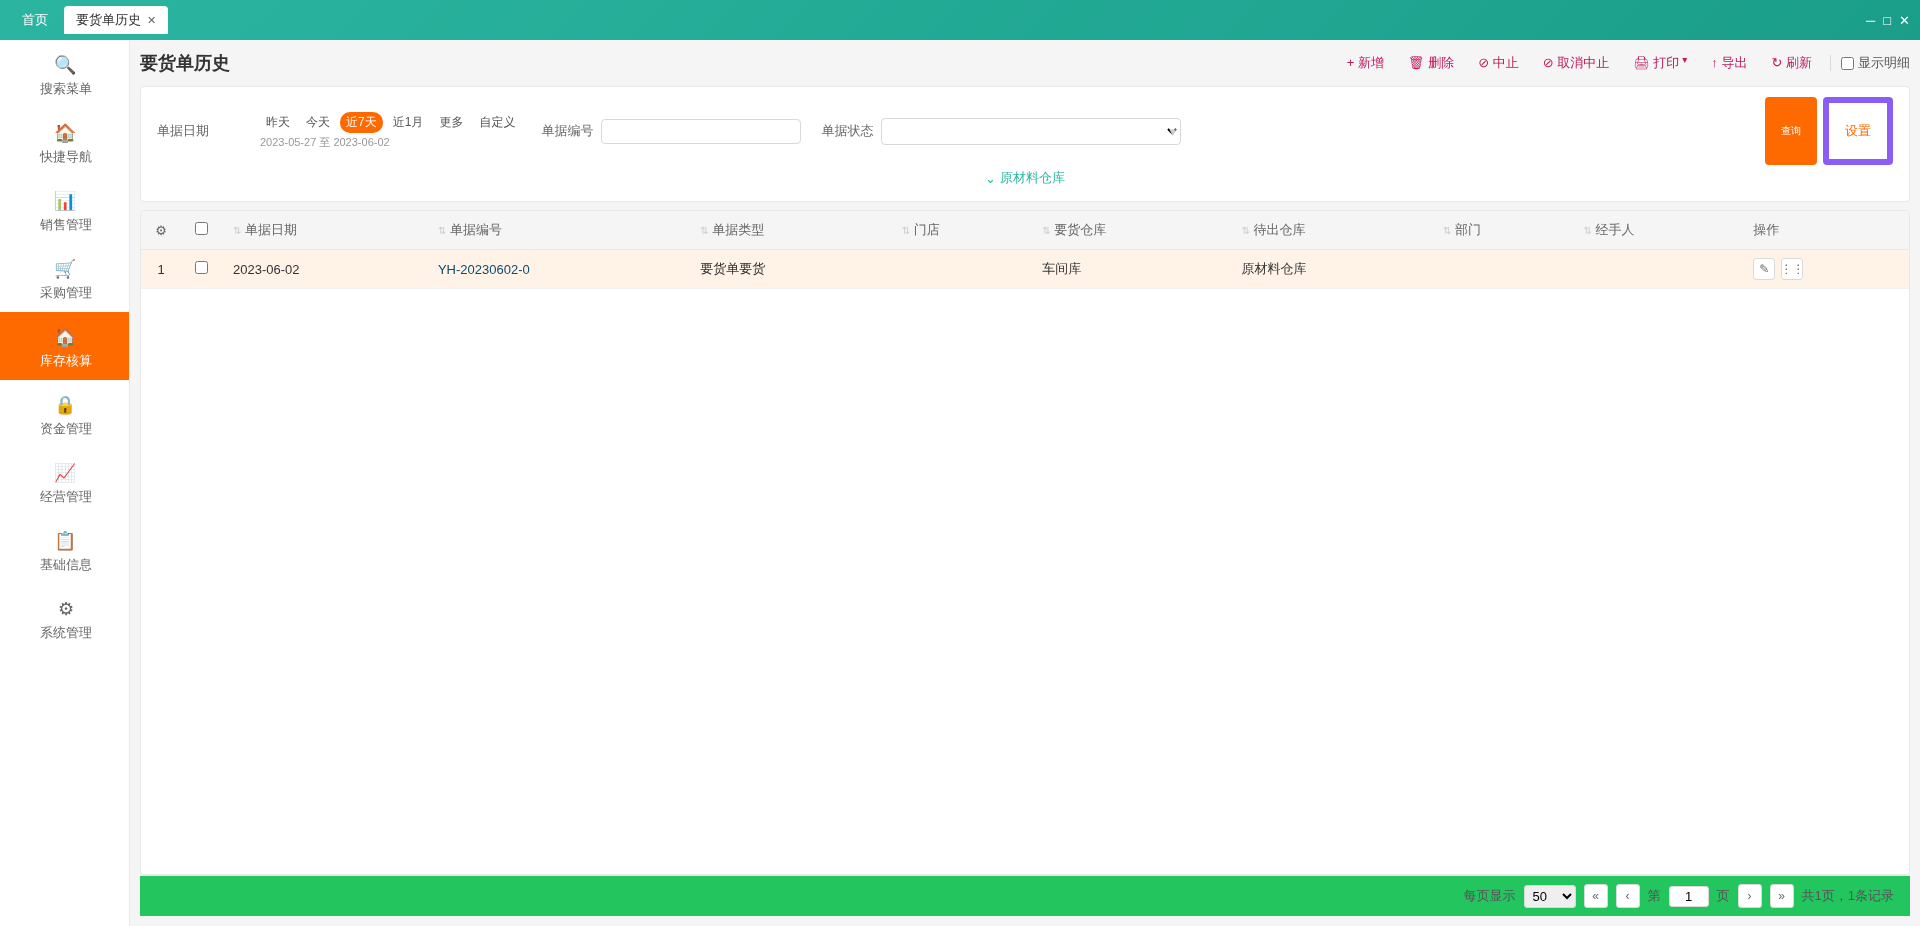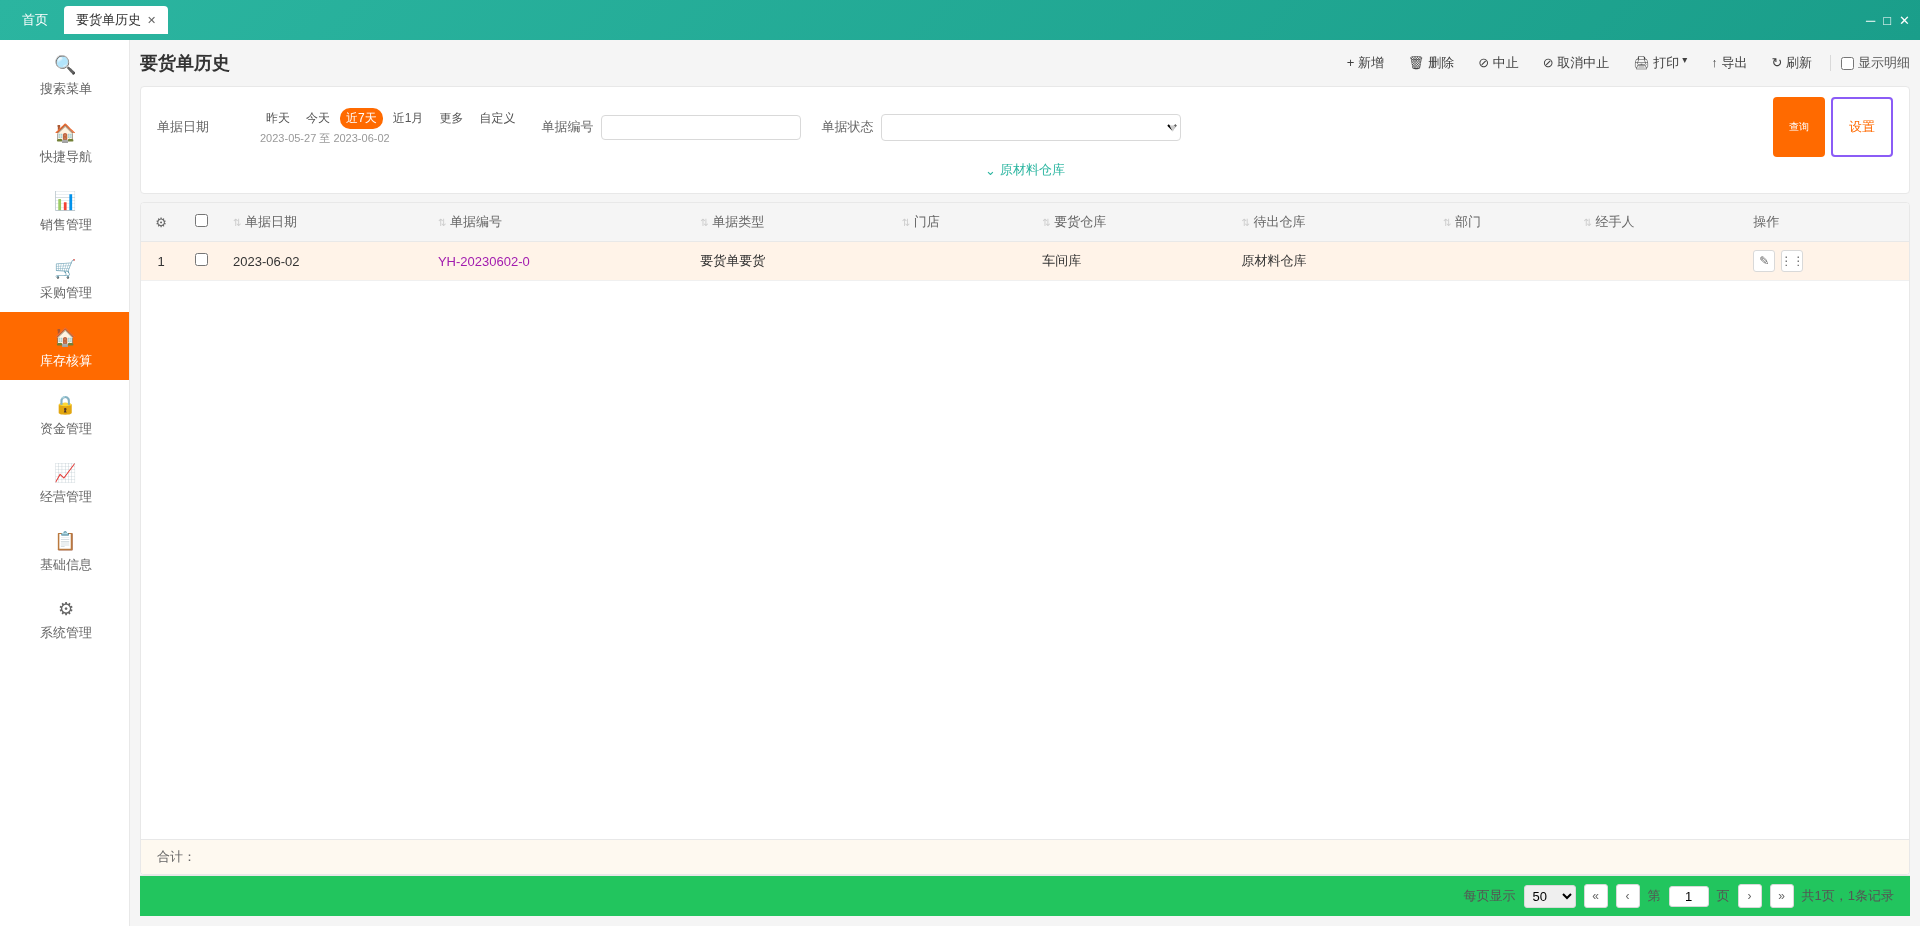--- a/index.html
+++ b/index.html
@@ -71,36 +71,36 @@
     .page-title { font-size: 18px; font-weight: 600; color: #333; }
     .toolbar { display: flex; align-items: center; gap: 8px; }
     .toolbar-btn {
       display: flex;
       align-items: flex-start;
       gap: 3px;
       padding: 4px 8px;
       border: none;
       background: transparent;
       cursor: pointer;
-      color: #404040;
+      color: #be185d;
       font-size: 12px;
     }
     .btn-primary {
       background: #ff6a00;
       color: #fff;
       border: none;
       border-radius: 4px;
       padding: 6px 16px;
       cursor: pointer;
       font-size: 10px;
     }
     .btn-secondary {
       background: #fff;
       color: #ff6a00;
-      border: 2px solid #8b5cf6;
+      border: 6px solid #8b5cf6;
       border-radius: 4px;
       padding: 19px 16px;
       cursor: pointer;
       font-size: 13px;
     }
 
     
     .filter-bar {
       background: #fff;
       border-radius: 4px;
@@ -171,21 +171,21 @@
       white-space: nowrap;
     }
     td {
       padding: 8px 12px;
       color: #333;
       font-size: 13px;
       border-bottom: 1px solid #f0f0f0;
     }
     tr.highlight td { background: #fff3e8; }
     .sort-icon { color: #ccc; font-size: 10px; }
-    .link-text { color: #a21caf; cursor: pointer; text-decoration: none; }
+    .link-text { color: #0c4a6e; cursor: pointer; text-decoration: none; }
     .row-actions { display: flex; gap: 6px; }
     .row-action-btn {
       width: 22px;
       height: 22px;
       border: 1px solid #d9d9d9;
       border-radius: 3px;
       background: #fff;
       cursor: pointer;
       display: flex;
       align-items: center;
@@ -464,23 +464,20 @@
                 <button class="row-action-btn">✎</button>
                 <button class="row-action-btn">⋮⋮</button>
               </div>
             </td>
           </tr>
         </tbody>
       </table>
 
       <div style="flex:1;"></div>
 
-      <div class="table-footer">
-        <span>合计：</span>
-      </div>
     </div>
 
     <div class="pagination-bar">
       <span>每页显示</span>
       <select class="page-size-select">
         <option value="50">50</option>
         <option value="20">20</option>
         <option value="100">100</option>
         <option value="200">200</option>
       </select>

